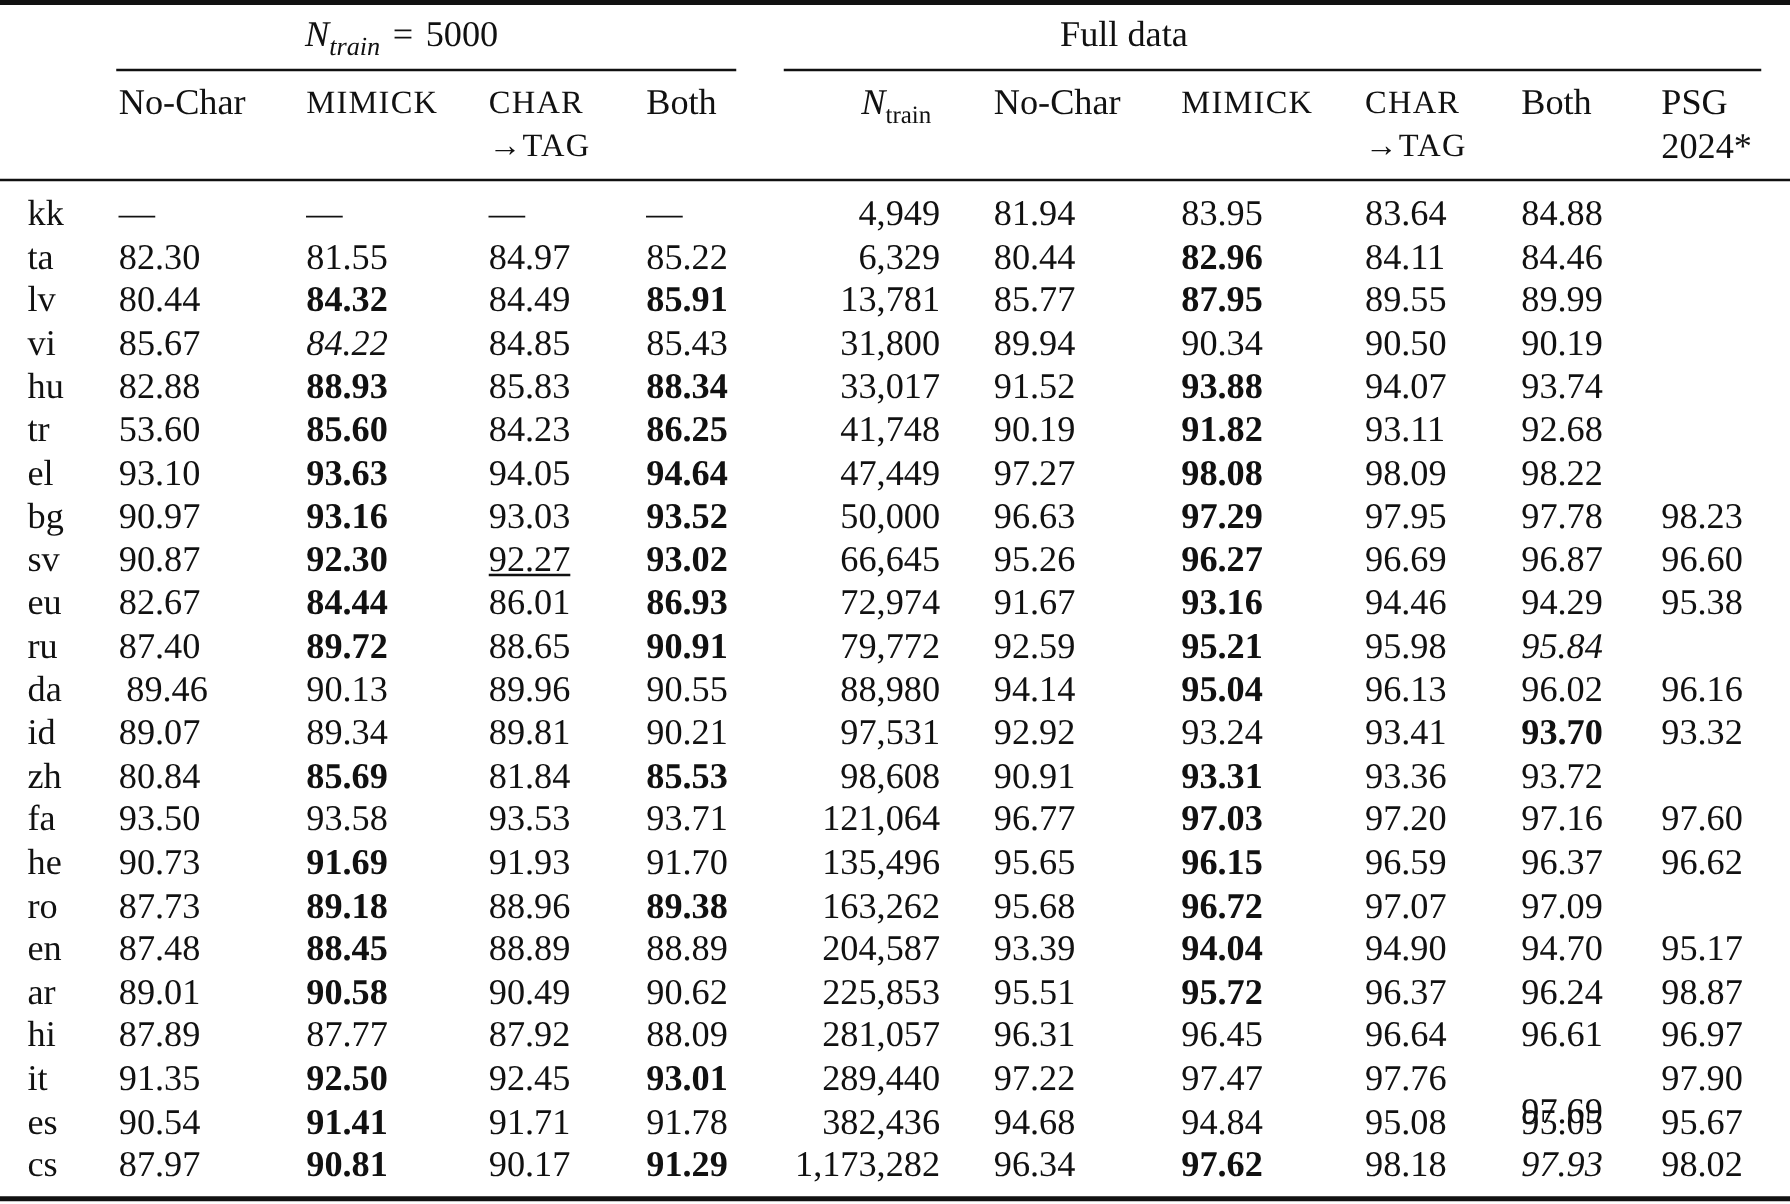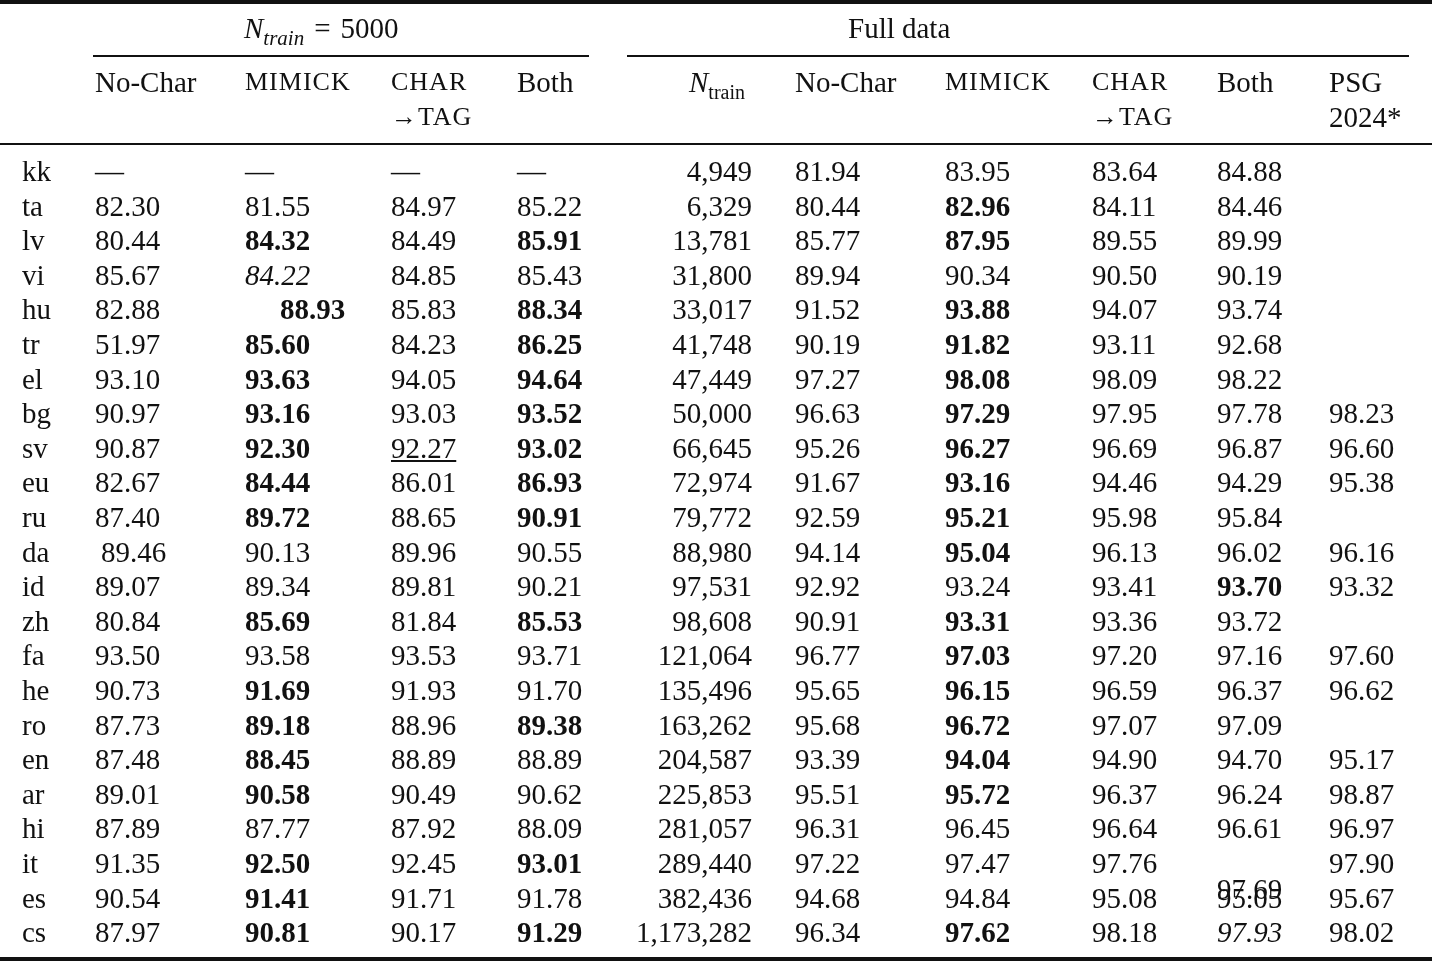--- a/index.html
+++ b/index.html
@@ -114,33 +114,33 @@
         <div class="cell" style="right: 680px; text-align: right;">31,800</div>
         <div class="cell" style="left: 795px;">89.94</div>
         <div class="cell" style="left: 945px;">90.34</div>
         <div class="cell" style="left: 1092px;">90.50</div>
         <div class="cell" style="left: 1217px;">90.19</div>
         <div class="cell" style="left: 1329px;"></div>
       </div>
       <div class="row" style="top: 292.4px;">
         <div class="cell" style="left: 22px;">hu</div>
         <div class="cell" style="left: 95px;">82.88</div>
-        <div class="cell b" style="left: 245px; margin-left: 35px;">88.93</div>
+        <div class="cell b" style="left: 245px;">88.93</div>
         <div class="cell" style="left: 391px;">85.83</div>
         <div class="cell b" style="left: 517px;">88.34</div>
         <div class="cell" style="right: 680px; text-align: right;">33,017</div>
         <div class="cell" style="left: 795px;">91.52</div>
         <div class="cell b" style="left: 945px;">93.88</div>
         <div class="cell" style="left: 1092px; text-align: center;">94.07</div>
         <div class="cell" style="left: 1217px;">93.74</div>
         <div class="cell" style="left: 1329px;"></div>
       </div>
       <div class="row" style="top: 327px;">
         <div class="cell" style="left: 22px;">tr</div>
-        <div class="cell" style="left: 95px;">51.97</div>
+        <div class="cell" style="left: 95px;">53.60</div>
         <div class="cell b" style="left: 245px;">85.60</div>
         <div class="cell" style="left: 391px;">84.23</div>
         <div class="cell b" style="left: 517px;">86.25</div>
         <div class="cell" style="right: 680px; text-align: right;">41,748</div>
         <div class="cell" style="left: 795px;">90.19</div>
         <div class="cell b" style="left: 945px;">91.82</div>
         <div class="cell" style="left: 1092px;">93.11</div>
         <div class="cell" style="left: 1217px;">92.68</div>
         <div class="cell" style="left: 1329px;"></div>
       </div>
@@ -199,21 +199,21 @@
       <div class="row" style="top: 500px;">
         <div class="cell" style="left: 22px;">ru</div>
         <div class="cell" style="left: 95px;">87.40</div>
         <div class="cell b" style="left: 245px;">89.72</div>
         <div class="cell" style="left: 391px;">88.65</div>
         <div class="cell b" style="left: 517px;">90.91</div>
         <div class="cell" style="right: 680px; text-align: right;">79,772</div>
         <div class="cell" style="left: 795px;">92.59</div>
         <div class="cell b" style="left: 945px;">95.21</div>
         <div class="cell" style="left: 1092px;">95.98</div>
-        <div class="cell" style="left: 1217px;">95.84</div>
+        <div class="cell" style="left: 1217px; font-style: italic;">95.84</div>
         <div class="cell" style="left: 1329px;"></div>
       </div>
       <div class="row" style="top: 534.6px;">
         <div class="cell" style="left: 22px;">da</div>
         <div class="cell" style="left: 101px;">89.46</div>
         <div class="cell" style="left: 245px;">90.13</div>
         <div class="cell" style="left: 391px;">89.96</div>
         <div class="cell" style="left: 517px; text-align: center;">90.55</div>
         <div class="cell" style="right: 680px; text-align: right;">88,980</div>
         <div class="cell" style="left: 795px;">94.14</div>

